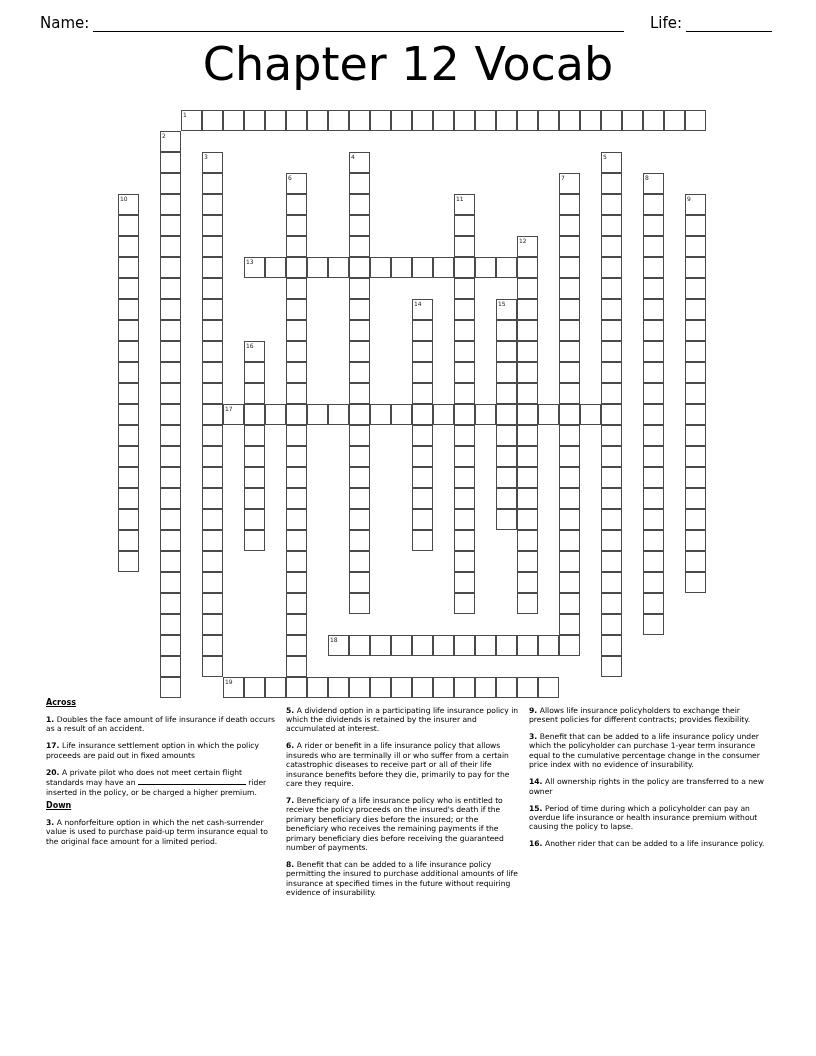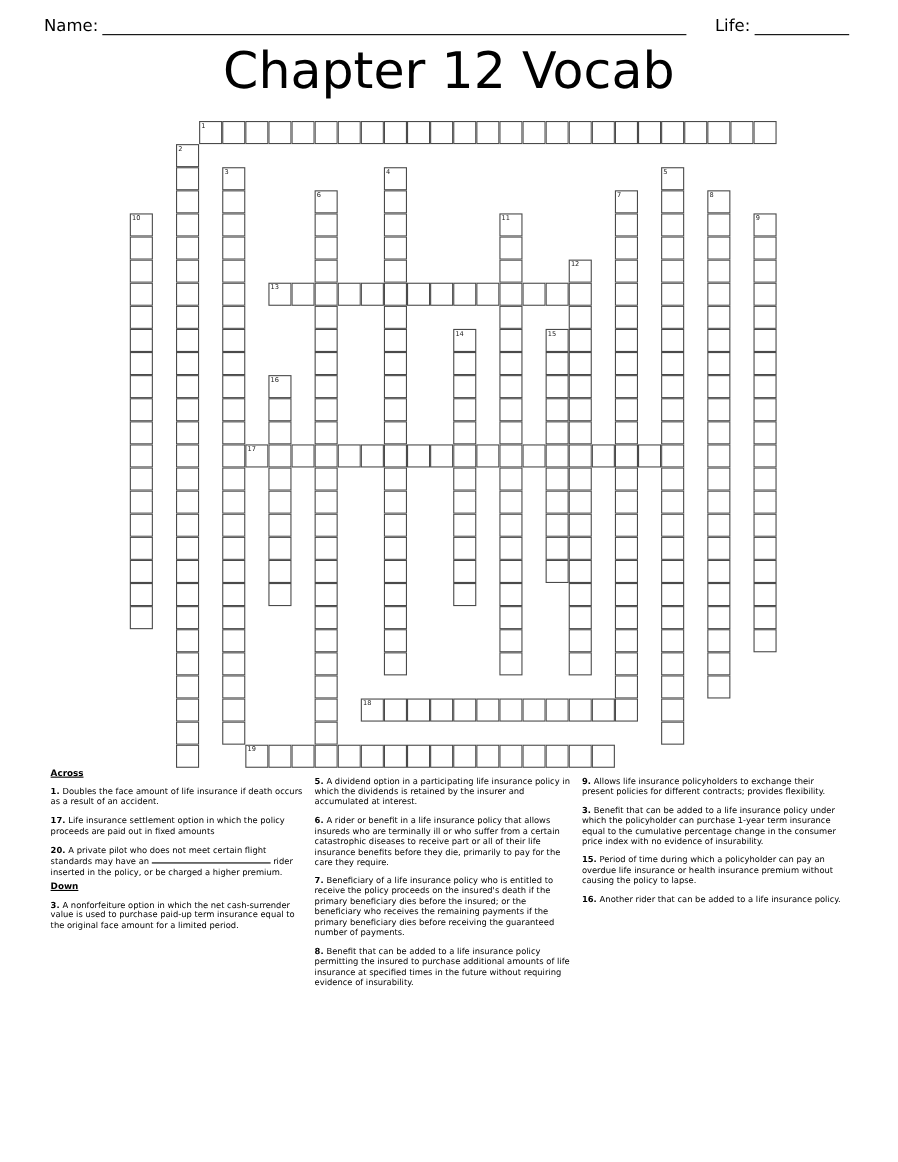--- a/index.html
+++ b/index.html
@@ -528,16 +528,17 @@
     </div>
   <div class="clue-col mid" id="clue-col-mid">
       <p class="clue"><b>5. </b><span>A dividend option in a participating life insurance policy in which the dividends is retained by the insurer and accumulated at interest.</span></p>
       <p class="clue"><b>6. </b><span>A rider or benefit in a life insurance policy that allows insureds who are terminally ill or who suffer from a certain catastrophic diseases to receive part or all of their life insurance benefits before they die, primarily to pay for the care they require.</span></p>
       <p class="clue"><b>7. </b><span>Beneficiary of a life insurance policy who is entitled to receive the policy proceeds on the insured's death if the primary beneficiary dies before the insured; or the beneficiary who receives the remaining payments if the primary beneficiary dies before receiving the guaranteed number of payments.</span></p>
       <p class="clue"><b>8. </b><span>Benefit that can be added to a life insurance policy permitting the insured to purchase additional amounts of life insurance at specified times in the future without requiring evidence of insurability.</span></p>
     </div>
   <div class="clue-col right" id="clue-col-right">
       <p class="clue"><b>9. </b><span>Allows life insurance policyholders to exchange their present policies for different contracts; provides flexibility.</span></p>
       <p class="clue"><b>3. </b><span>Benefit that can be added to a life insurance policy under which the policyholder can purchase 1-year term insurance equal to the cumulative percentage change in the consumer price index with no evidence of insurability.</span></p>
+      <p class="clue"><b>14. </b><span>All ownership rights in the policy are transferred to a new owner</span></p>
       <p class="clue"><b>15. </b><span>Period of time during which a policyholder can pay an overdue life insurance or health insurance premium without causing the policy to lapse.</span></p>
       <p class="clue"><b>16. </b><span>Another rider that can be added to a life insurance policy.</span></p>
     </div>
 </div>
 
 </body></html>

